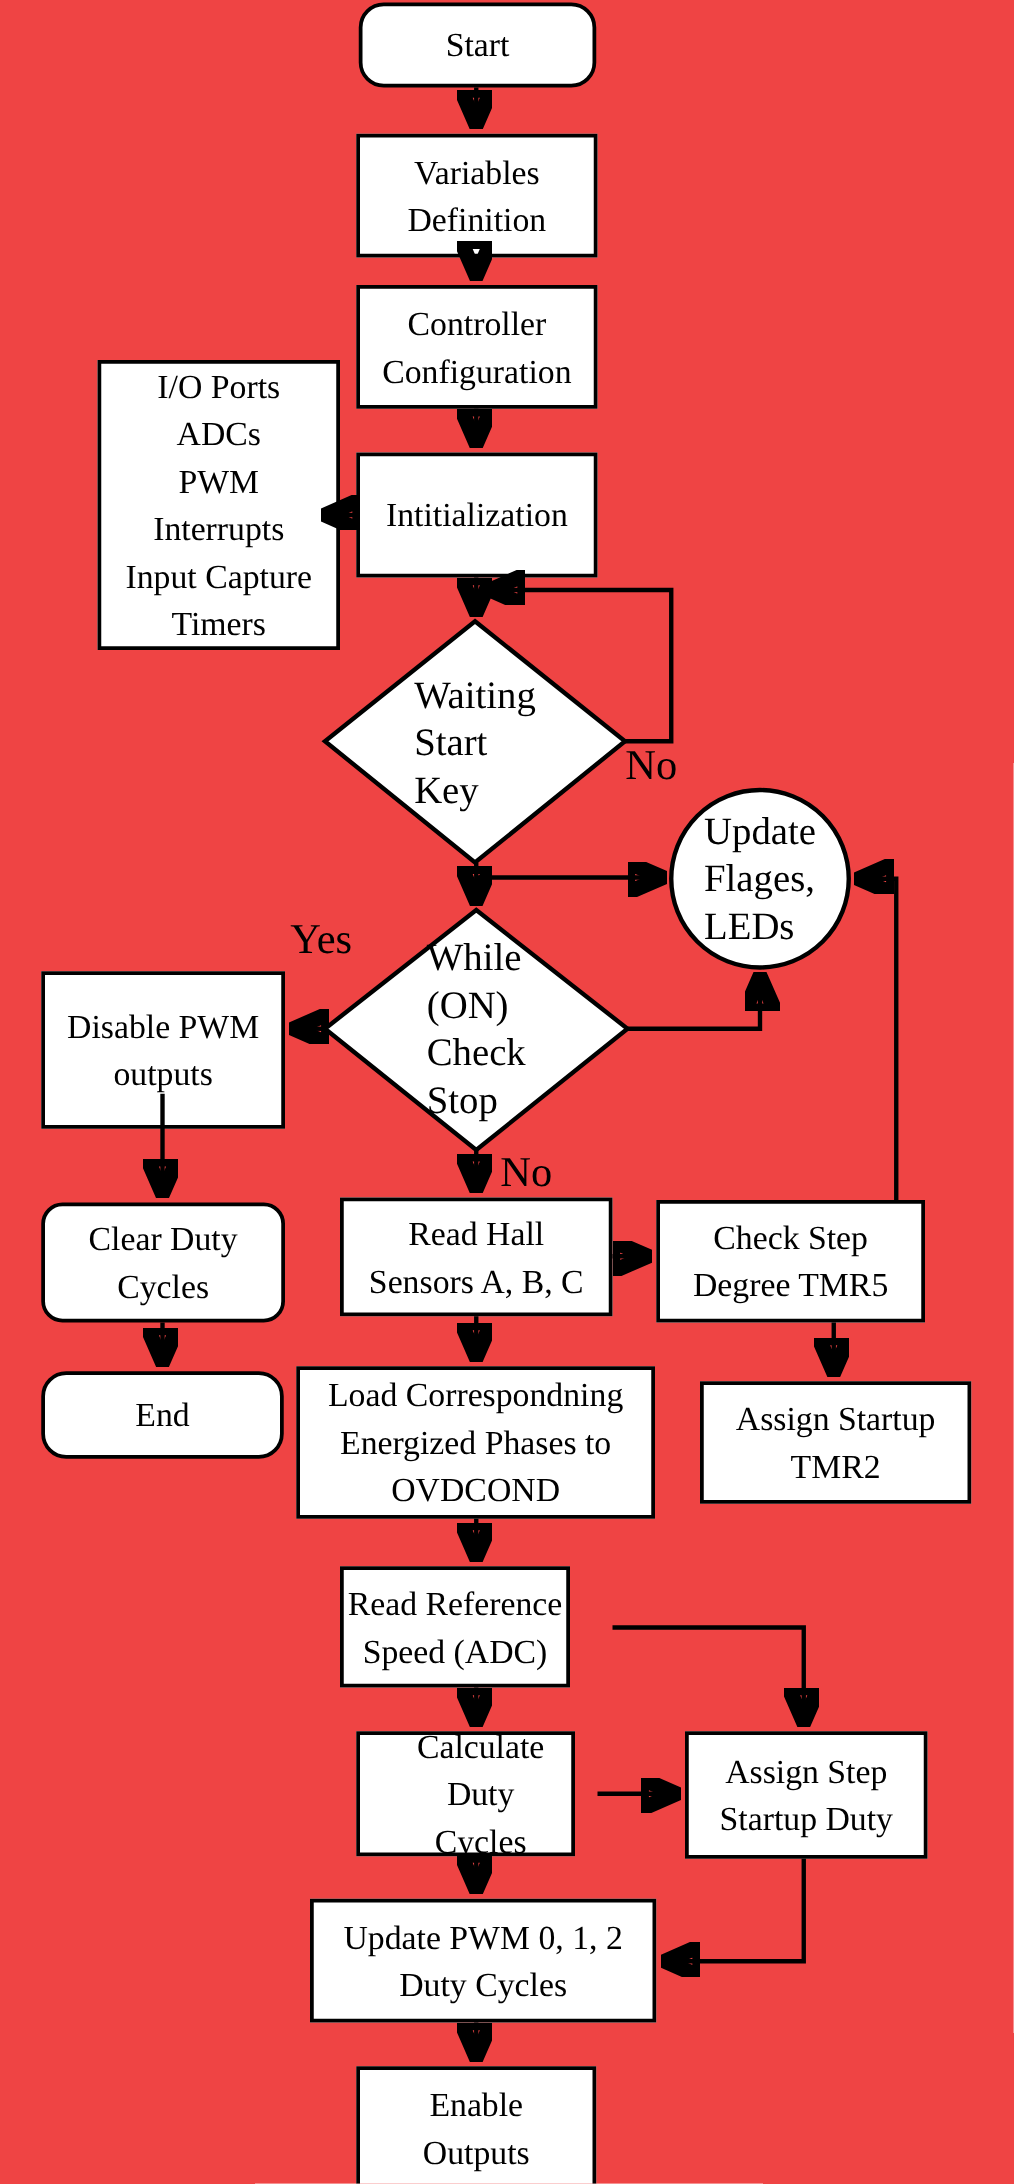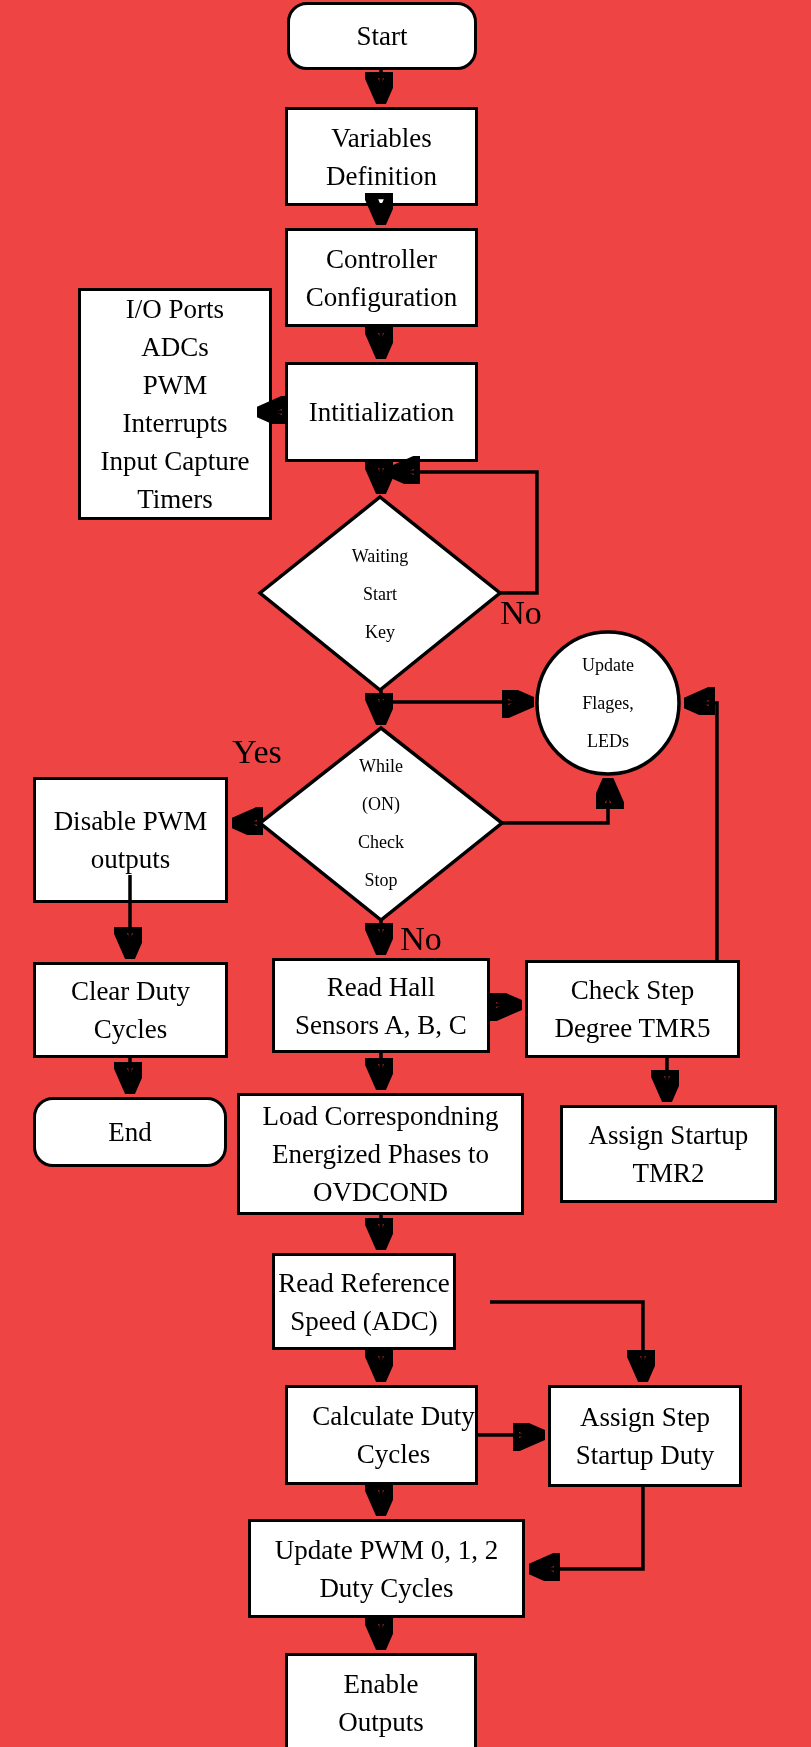--- a/index.html
+++ b/index.html
@@ -23,22 +23,21 @@
     justify-content: center;
     text-align: center;
     font-size: 27px;
     line-height: 38px;
     z-index: 1;
   }
   .rounded { border-radius: 20px; }
   .overlay-label {
     position: absolute;
     transform: translate(-50%, -50%);
-    text-align: center;
-    font-size: 18px;
+    font-size: 31px;
     line-height: 38px;
     z-index: 3;
     white-space: nowrap;
   }
   .edge-label {
     position: absolute;
     transform: translate(-50%, -50%);
     font-size: 34px;
     line-height: 30px;
     z-index: 3;
@@ -124,21 +123,21 @@
 
   <div class="node" style="left:285px;top:362px;width:193px;height:100px;">
     <div>Intitialization</div>
   </div>
 
   <div class="node" style="left:33px;top:777px;width:195px;height:126px;">
     <div>Disable PWM</div>
     <div>outputs</div>
   </div>
 
-  <div class="node" style="left:33px;top:962px;width:195px;height:96px;">
+  <div class="node" style="left:33px;top:962px;width:195px;height:96px;border-radius:17px;">
     <div>Clear Duty</div>
     <div>Cycles</div>
   </div>
 
   <div class="node rounded" style="left:33px;top:1097px;width:194px;height:70px;">
     <div>End</div>
   </div>
 
   <div class="node" style="left:272px;top:958px;width:218px;height:95px;">
     <div>Read Hall</div>
@@ -159,21 +158,21 @@
     <div>Load Correspondning</div>
     <div>Energized Phases to</div>
     <div>OVDCOND</div>
   </div>
 
   <div class="node" style="left:272px;top:1253px;width:184px;height:97px;">
     <div>Read Reference</div>
     <div>Speed (ADC)</div>
   </div>
 
-  <div class="node" style="left:285px;top:1385px;width:193px;height:100px;padding-left:24px;">
+  <div class="node" style="left:285px;top:1385px;width:175px;height:100px;padding-left:24px;">
     <div>Calculate Duty</div>
     <div>Cycles</div>
   </div>
 
   <div class="node" style="left:548px;top:1385px;width:194px;height:102px;">
     <div>Assign Step</div>
     <div>Startup Duty</div>
   </div>
 
   <div class="node" style="left:248px;top:1519px;width:277px;height:99px;">

